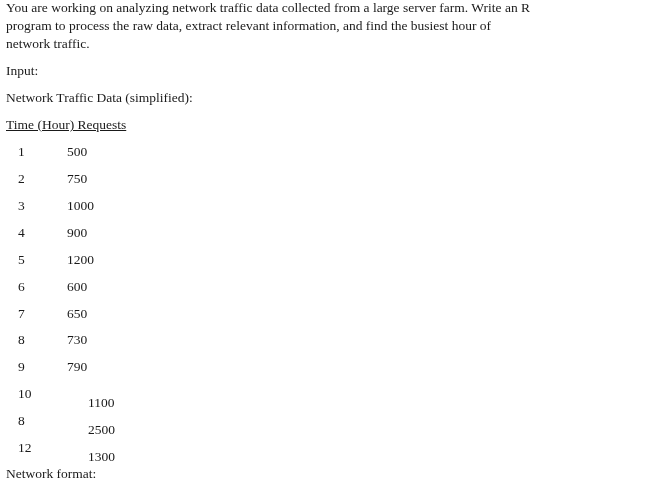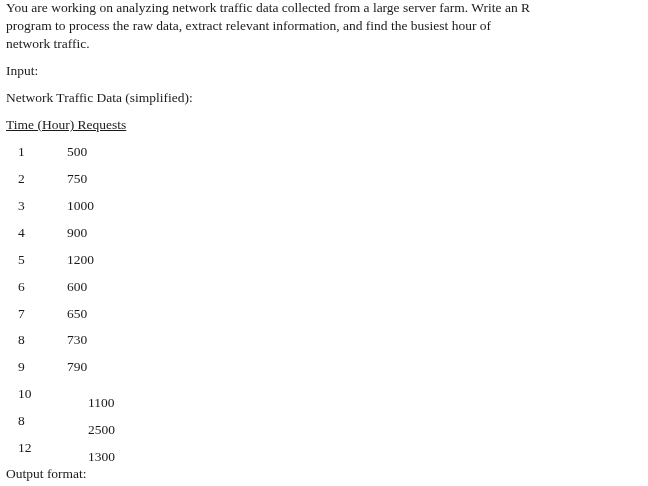--- a/index.html
+++ b/index.html
@@ -99,15 +99,15 @@
     <div class="row wide" style="top:413px;">
       <span class="hour">8</span>
       <span class="req">2500</span>
     </div>
     <div class="row wide" style="top:440px;">
       <span class="hour">12</span>
       <span class="req">1300</span>
     </div>
   </div>
 
-  <div class="line" style="top:466px;">Output format:</div>
+  <div class="line" style="top:466px;">Network format:</div>
 
 </div>
 
 </body></html>

